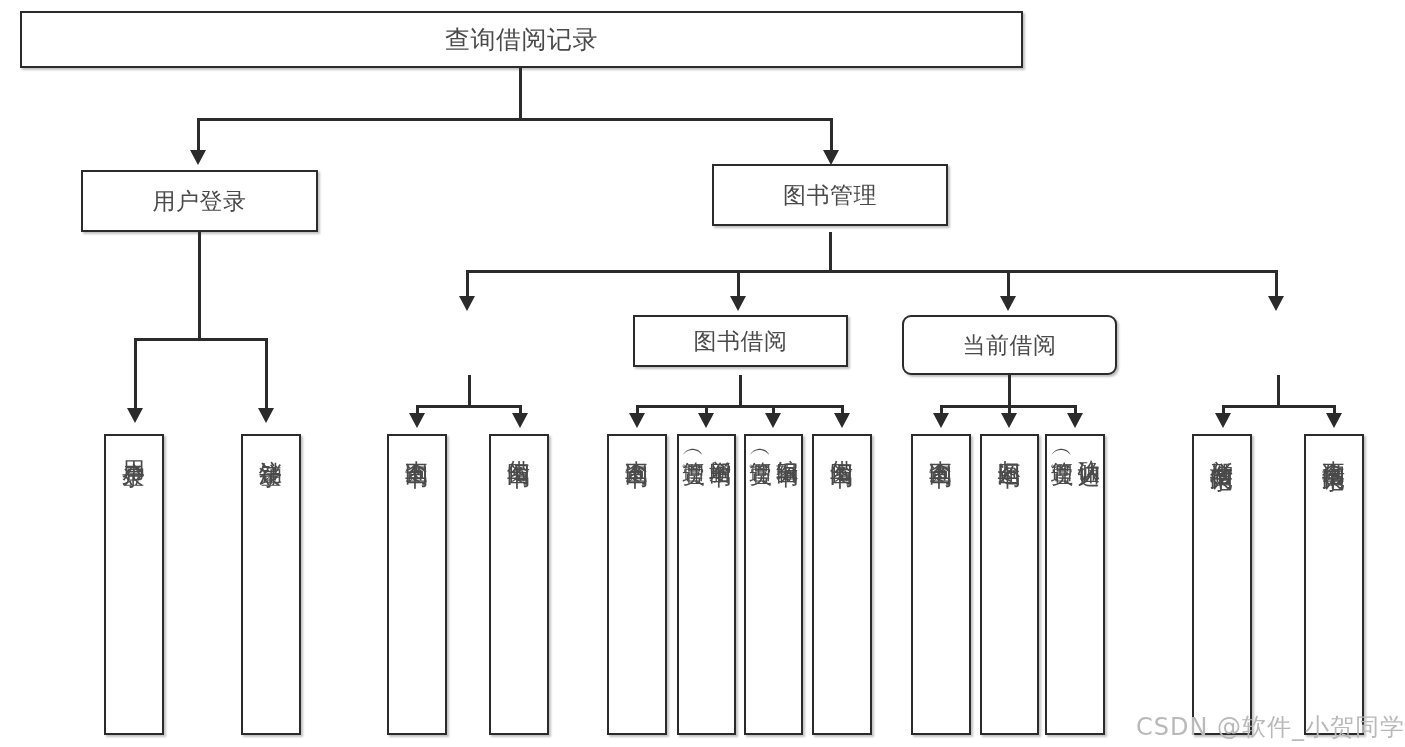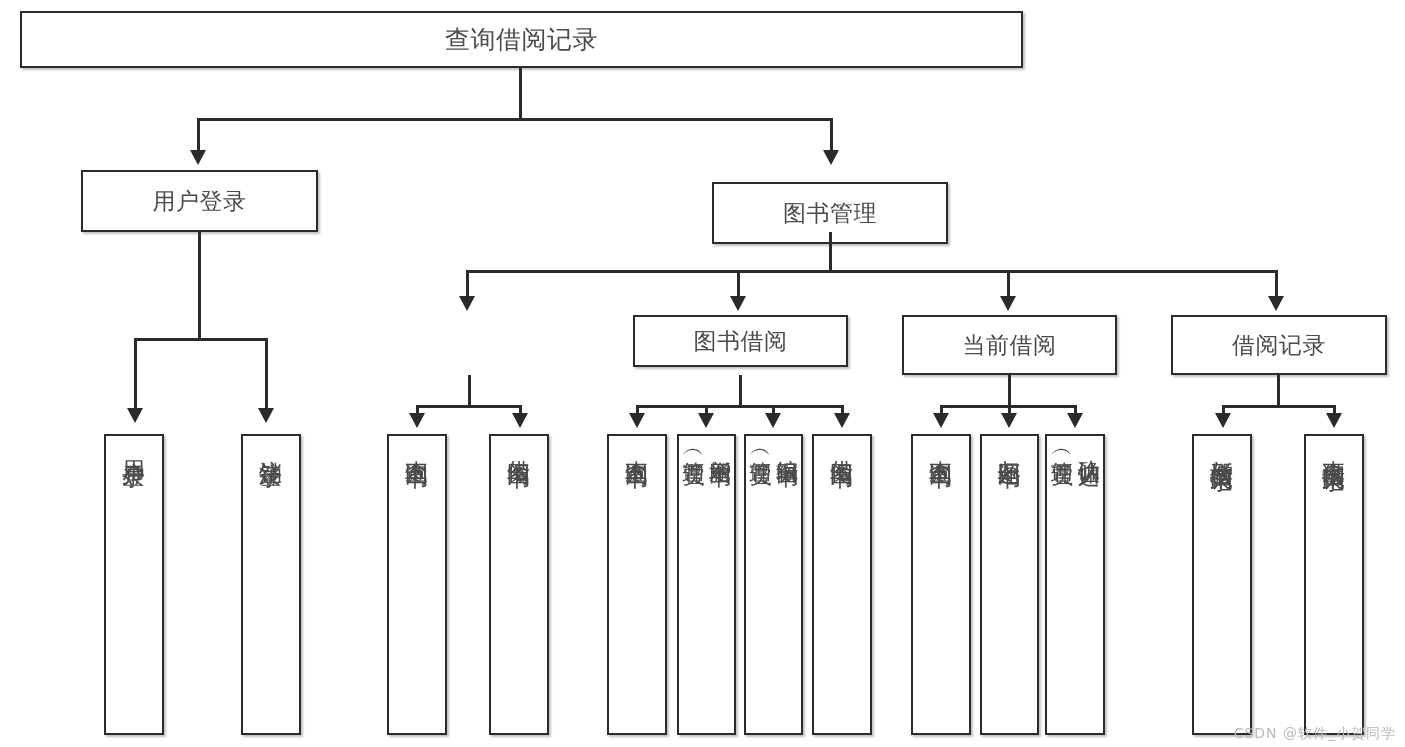--- a/index.html
+++ b/index.html
@@ -67,23 +67,23 @@
     position:absolute;
     width:0;height:0;
     border-left:8px solid transparent;
     border-right:8px solid transparent;
     border-top:15px solid #2b2b2b;
   }
 
   
   #watermark{
     position:absolute;
-    right:9px;
+    right:0;
     bottom:4px;
-    font-size:14px;
+    font-size:24px;
     color:#b9b9b9;
     letter-spacing:1px;
     white-space:nowrap;
     pointer-events:none;
   }
 </style>
 </head>
 <body>
 
 <div id="canvas">
@@ -98,21 +98,21 @@
 
   <div class="ln v" style="left:197px;top:118px;width:3px;height:34px;"></div>
   <div class="ln v" style="left:830px;top:118px;width:3px;height:34px;"></div>
   <div class="arrow" style="left:190px;top:150px;"></div>
   <div class="arrow" style="left:823px;top:150px;"></div>
 
   <div class="node mid" style="left:81px;top:170px;width:237px;height:62px;">
     <span class="lbl">用户登录</span>
   </div>
 
-  <div class="node mid" style="left:712px;top:182px;width:236px;height:62px;">
+  <div class="node mid" style="left:712px;top:164px;width:236px;height:62px;">
     <span class="lbl">图书管理</span>
   </div>
 
   <div class="ln v" style="left:198px;top:232px;width:3px;height:108px;"></div>
   <div class="ln h" style="left:134px;top:338px;width:134px;height:3px;"></div>
   <div class="ln v" style="left:134px;top:338px;width:3px;height:72px;"></div>
   <div class="ln v" style="left:265px;top:338px;width:3px;height:72px;"></div>
   <div class="arrow" style="left:127px;top:408px;"></div>
   <div class="arrow" style="left:258px;top:408px;"></div>
 
@@ -123,25 +123,22 @@
   <div class="ln v" style="left:1007px;top:270px;width:3px;height:28px;"></div>
   <div class="ln v" style="left:1275px;top:270px;width:3px;height:28px;"></div>
   <div class="arrow" style="left:459px;top:296px;"></div>
   <div class="arrow" style="left:730px;top:296px;"></div>
   <div class="arrow" style="left:1000px;top:296px;"></div>
   <div class="arrow" style="left:1268px;top:296px;"></div>
 
   <div class="node mid" style="left:633px;top:315px;width:215px;height:52px;">
     <span class="lbl">图书借阅</span>
   </div>
-  <div class="node mid" style="left:902px;top:315px;width:215px;height:60px;">
+  <div class="node mid" style="left:902px;top:315px;width:215px;height:60px;border-radius:9px;">
     <span class="lbl">当前借阅</span>
-  </div>
-  <div class="node mid" style="left:1171px;top:315px;width:216px;height:60px;">
-    <span class="lbl">借阅记录</span>
   </div>
 
   <div class="ln v" style="left:468px;top:375px;width:3px;height:32px;"></div>
   <div class="ln h" style="left:416px;top:405px;width:106px;height:3px;"></div>
   <div class="ln v" style="left:416px;top:405px;width:3px;height:10px;"></div>
   <div class="ln v" style="left:519px;top:405px;width:3px;height:10px;"></div>
   <div class="arrow" style="left:409px;top:413px;"></div>
   <div class="arrow" style="left:512px;top:413px;"></div>
 
   <div class="ln v" style="left:739px;top:375px;width:3px;height:32px;"></div>

